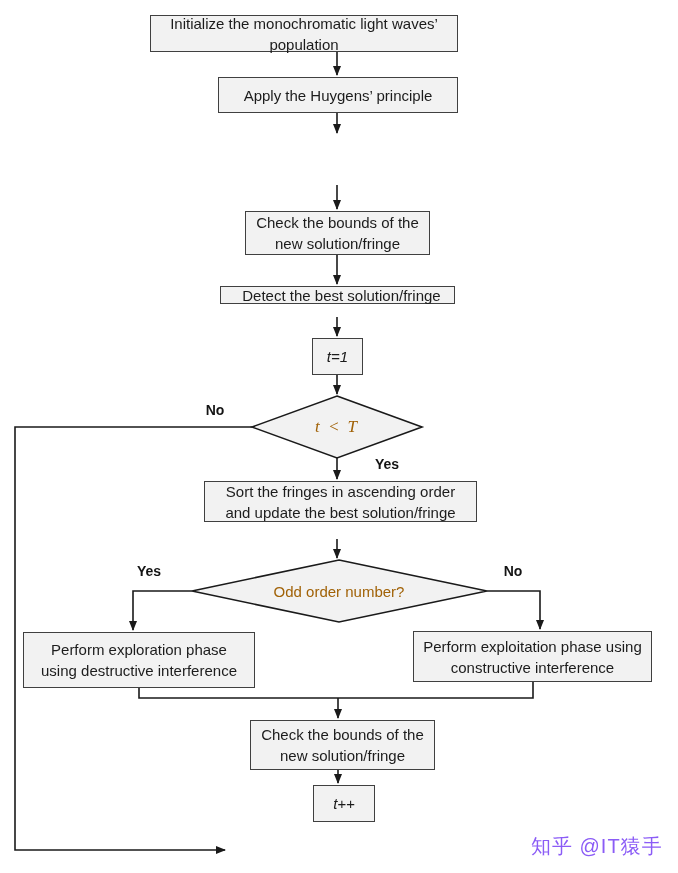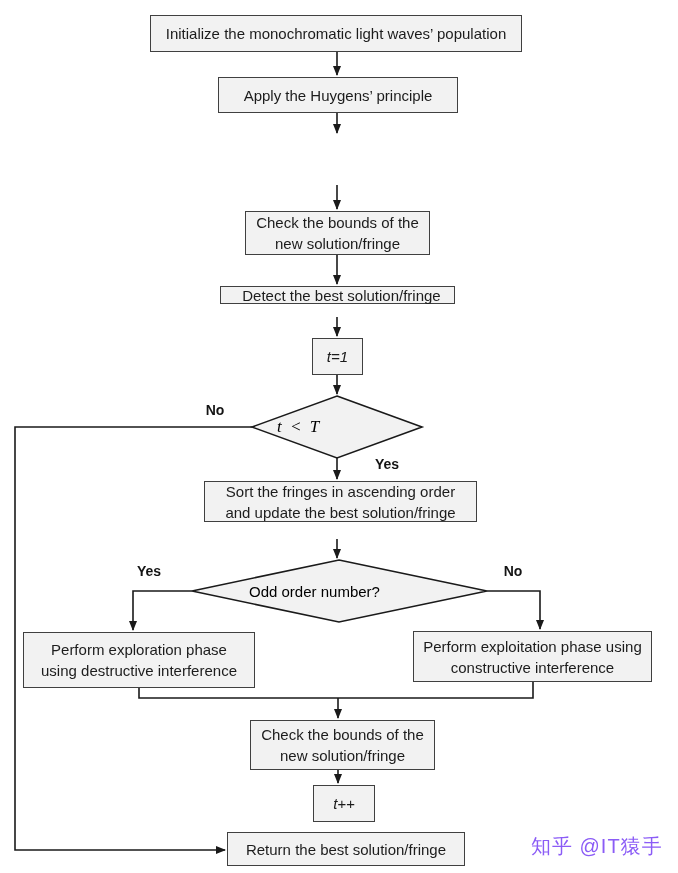--- a/index.html
+++ b/index.html
@@ -41,24 +41,24 @@
     padding: 0 4px;
   }
   .var-node {
     font-style: italic;
     font-size: 15px;
   }
   .dlabel {
     position: absolute;
     display: flex;
     align-items: center;
-    justify-content: flex-start;
+    justify-content: center;
     text-align: center;
     font-size: 15px;
-    color: #000000;
+    color: #a16207;
   }
   .serif-math {
     font-family: "Liberation Serif", serif;
     font-style: italic;
     font-size: 17px;
     letter-spacing: 2px;
   }
   .branch {
     position: absolute;
     width: 44px;
@@ -102,21 +102,21 @@
       <path d="M487 591 H540 V629" marker-end="url(#ah)"></path>
       <path d="M139 688 V698 H338"></path>
       <path d="M533 682 V698 H338"></path>
       <path d="M338 698 V718" marker-end="url(#ah)"></path>
       <path d="M338 770 V783" marker-end="url(#ah)"></path>
       <polygon points="337,396 422,427 337,458 252,427" fill="#f2f2f2"></polygon>
       <polygon points="339,560 487,591 339,622 192,591" fill="#f2f2f2"></polygon>
     </g>
   </svg>
 
-  <div class="node" style="left:150px; top:15px; width:372px; height:37px;">
+  <div class="node" style="left:150px; top:15px; width:308px; height:37px;">
     <span class="node-label">Initialize the monochromatic light waves’ population</span>
   </div>
 
   <div class="node" style="left:218px; top:77px; width:240px; height:36px;">
     <span class="node-label">Apply the Huygens’ principle</span>
   </div>
 
 
   <div class="node" style="left:245px; top:211px; width:185px; height:44px;">
     <span class="node-label">Check the bounds of the
@@ -156,23 +156,20 @@
 
   <div class="node" style="left:250px; top:720px; width:185px; height:50px;">
     <span class="node-label">Check the bounds of the
 new solution/fringe</span>
   </div>
 
   <div class="node var-node" style="left:313px; top:785px; width:62px; height:37px;">
     <span class="node-label">t++</span>
   </div>
 
-  <div class="node" style="left:227px; top:832px; width:238px; height:34px;">
-    <span class="node-label">Return the best solution/fringe</span>
-  </div>
 
   <div class="branch" style="left:193px; top:402px;">
     <span>No</span>
   </div>
   <div class="branch" style="left:365px; top:456px;">
     <span>Yes</span>
   </div>
   <div class="branch" style="left:127px; top:563px;">
     <span>Yes</span>
   </div>

